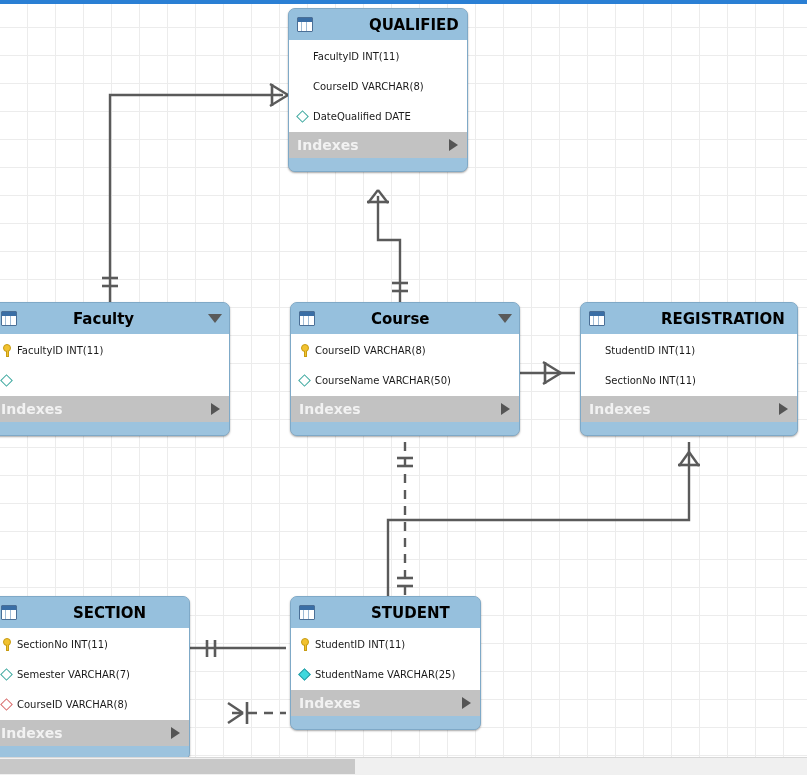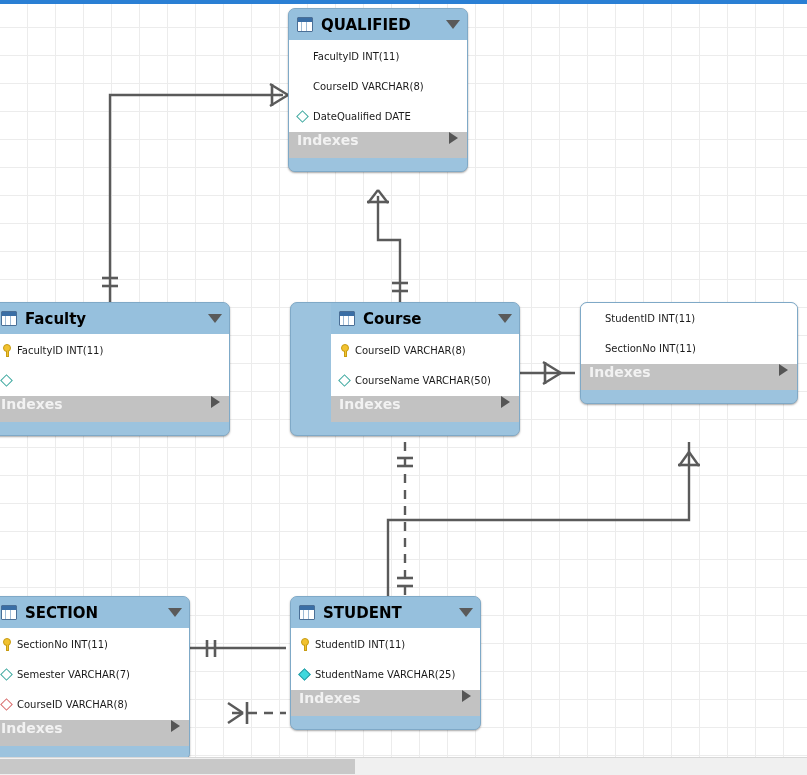--- a/index.html
+++ b/index.html
@@ -69,20 +69,21 @@
     overflow: hidden;
   }
   .tbl-head {
     height: 32px;
     background: #96c0dd;
     display: flex;
     align-items: center;
     padding: 0 7px 0 8px;
     box-sizing: border-box;
     border-bottom: 1px solid #ffffff;
+    gap: 48px;
   }
   .tbl-icon {
     width: 16px; height: 15px;
     flex: 0 0 16px;
     border: 1px solid #4a6f96;
     border-radius: 1px;
     background: #ffffff;
     position: relative;
     margin-right: 8px;
     box-sizing: border-box;
@@ -188,21 +189,21 @@
     background: #ffffff;
     border: 1.4px solid #d96d6d;
   }
   .col-name {
     flex: 1 1 auto;
   }
   .tbl-idx {
     height: 27px;
     background: #c2c2c2;
     display: flex;
-    align-items: flex-start;
+    align-items: center;
     padding: 0 9px 0 8px;
     box-sizing: border-box;
     border-top: 1px solid #ffffff;
   }
   .tbl-idx-label {
     flex: 1 1 auto;
     font-size: 14px;
     font-weight: bold;
     color: #f2f2f2;
     white-space: nowrap;
@@ -335,21 +336,21 @@
           <div class="col-row">
             <span class="col-ico diamond-open"></span>
           </div>
         </div>
         <div class="tbl-idx">
           <span class="tbl-idx-label">Indexes</span>
           <span class="tbl-idx-arrow"></span>
         </div>
         <div class="tbl-foot"></div>
       </div>
-      <div class="tbl" style="left: 290px; top: 302px; width: 230px; padding-left: 40px;">
+      <div class="tbl" style="left: 290px; top: 302px; width: 230px;">
         <div class="tbl-head">
           <span class="tbl-icon"></span>
           <span class="tbl-title">Course</span>
           <span class="tbl-caret"></span>
         </div>
         <div class="tbl-cols">
           <div class="col-row">
             <span class="col-ico key"></span>
             <span class="col-name">CourseID VARCHAR(8)</span>
           </div>
@@ -358,20 +359,25 @@
             <span class="col-name">CourseName VARCHAR(50)</span>
           </div>
         </div>
         <div class="tbl-idx">
           <span class="tbl-idx-label">Indexes</span>
           <span class="tbl-idx-arrow"></span>
         </div>
         <div class="tbl-foot"></div>
       </div>
       <div class="tbl" style="left: 580px; top: 302px; width: 218px;">
+        <div class="tbl-head">
+          <span class="tbl-icon"></span>
+          <span class="tbl-title">REGISTRATION</span>
+          <span class="tbl-caret"></span>
+        </div>
         <div class="tbl-cols">
           <div class="col-row">
             <span class="col-ico none"></span>
             <span class="col-name">StudentID INT(11)</span>
           </div>
           <div class="col-row">
             <span class="col-ico none"></span>
             <span class="col-name">SectionNo INT(11)</span>
           </div>
         </div>

